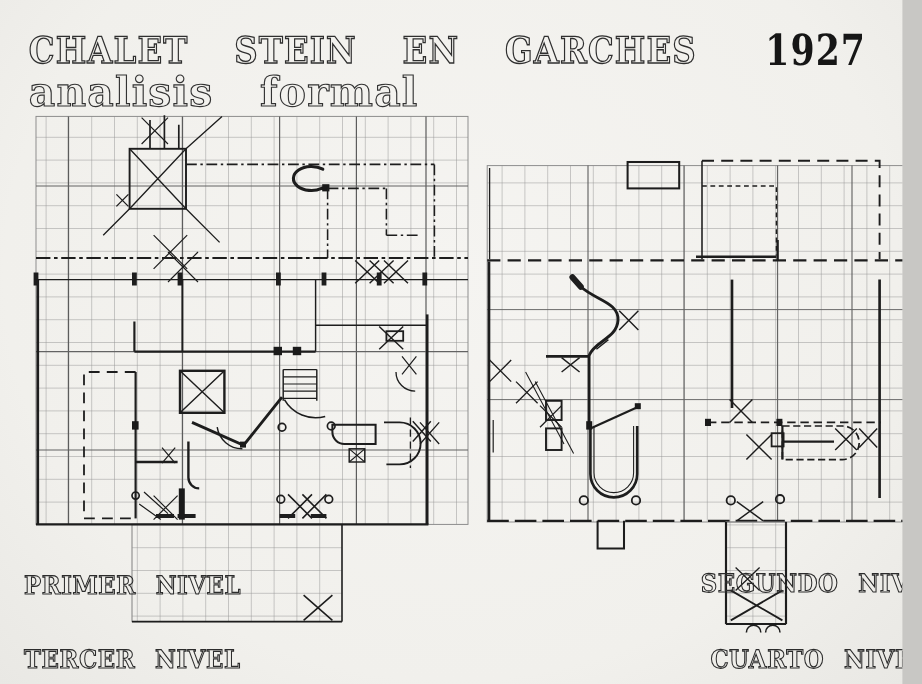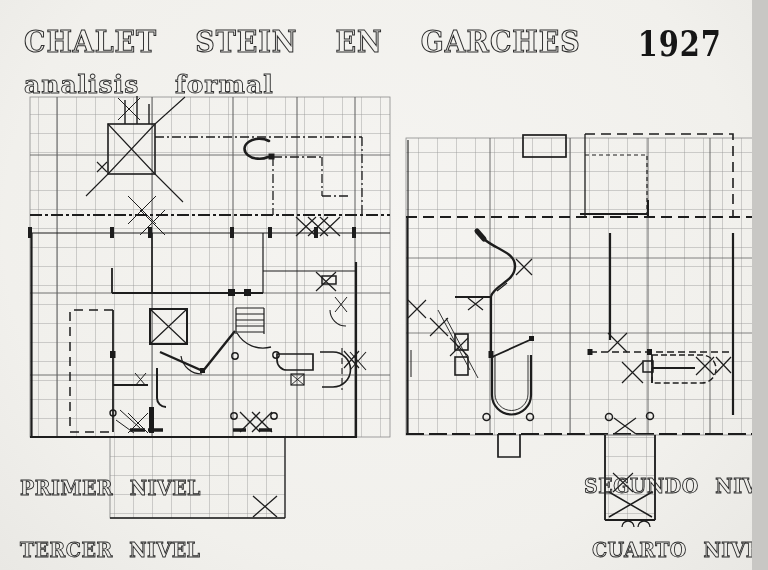--- a/index.html
+++ b/index.html
@@ -6,21 +6,21 @@
   .canvas{
     position:relative;width:752px;height:570px;overflow:hidden;
     background:radial-gradient(ellipse at 50% 40%, #f5f4f1 0%, #f1f0ec 70%, #e9e8e4 100%);
     font-family:"DejaVu Serif", serif;
   }
   svg.plans{position:absolute;left:0;top:0;z-index:1;}
   .txt{position:absolute;z-index:2;white-space:nowrap;color:#6e6e6e;
        -webkit-text-fill-color:transparent;-webkit-text-stroke:1.05px #2f2f2f;
        font-weight:700;transform-origin:left top;}
   .title{left:24px;top:24px;font-size:29px;letter-spacing:1px;word-spacing:30px;transform:scale(0.93,1.05);}
-  .subtitle{left:24px;top:70px;font-size:25px;letter-spacing:1px;word-spacing:26px;font-weight:700;
+  .subtitle{left:24px;top:57px;font-size:34px;letter-spacing:1px;word-spacing:26px;font-weight:700;
             -webkit-text-stroke:0.95px #333;}
   .year{left:auto;right:30px;top:22px;font-size:34px;letter-spacing:1px;
         color:#161616;-webkit-text-fill-color:#161616;-webkit-text-stroke:0;transform:scale(0.85,1.05);transform-origin:right top;}
   .lvl{font-size:20px;letter-spacing:0.5px;word-spacing:10px;-webkit-text-stroke:0.9px #2c2c2c;transform:scale(0.95,1.05);}
   .lvl-primer{left:20px;top:475px;}
   .lvl-tercer{left:20px;top:537px;}
   .lvl-segundo{left:584px;top:473px;}
   .lvl-cuarto{left:592px;top:537px;}
 </style>
 </head>

